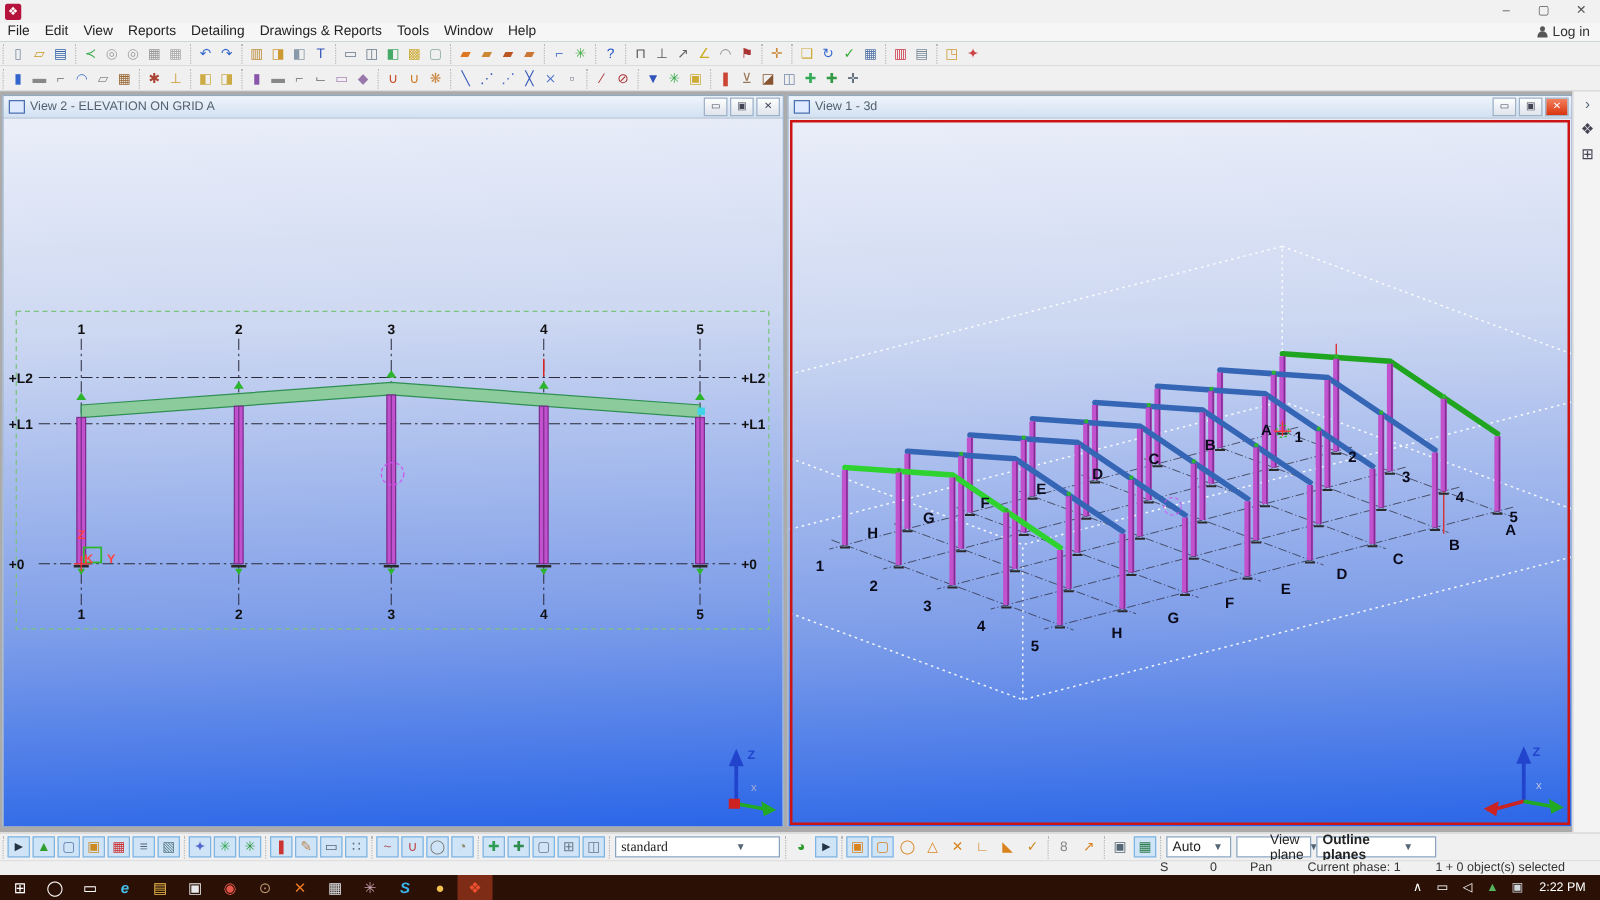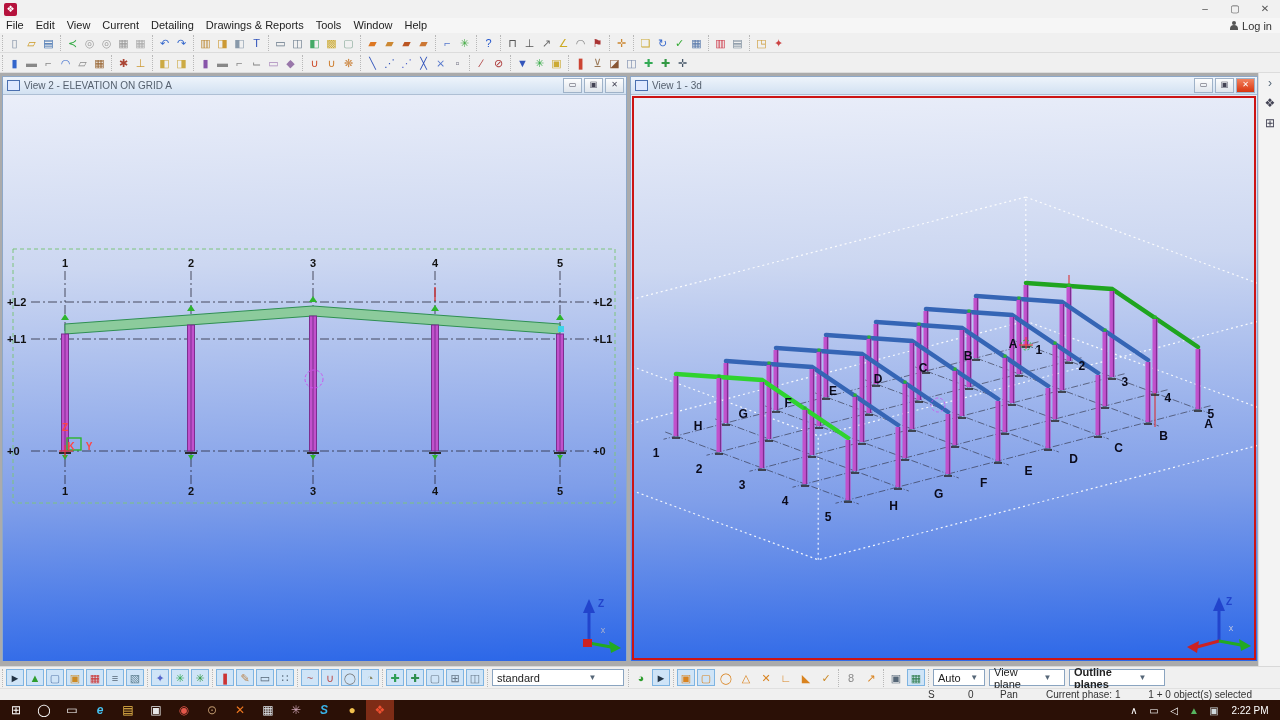--- a/index.html
+++ b/index.html
@@ -80,21 +80,21 @@
       <span class="winbtn">▢</span>
       <span class="winbtn">✕</span>
     </div>
   </div>
 
   <div id="menubar">
 
     <span class="menu-item">File</span>
       <span class="menu-item">Edit</span>
       <span class="menu-item">View</span>
-      <span class="menu-item">Current</span>
+      <span class="menu-item">Reports</span>
       <span class="menu-item">Detailing</span>
       <span class="menu-item">Drawings &amp; Reports</span>
       <span class="menu-item">Tools</span>
       <span class="menu-item">Window</span>
       <span class="menu-item">Help</span>
       <div id="login">
       <span id="person"></span>
       <span>Log in</span>
     </div>
   </div>
@@ -566,21 +566,21 @@
         <span class="bb-icon active" style="color: rgb(136, 136, 102);">◔</span>
       </span>
       <span class="bb-group">
         <span class="bb-icon active" style="color: rgb(47, 158, 85);">✚</span>
         <span class="bb-icon active" style="color: rgb(47, 142, 79);">✚</span>
         <span class="bb-icon active" style="color: rgb(102, 119, 136);">▢</span>
         <span class="bb-icon active" style="color: rgb(102, 119, 136);">⊞</span>
         <span class="bb-icon active" style="color: rgb(102, 119, 136);">◫</span>
       </span>
       <span class="bb-group">
-        <span class="combo" style="width: 132px;">
+        <span class="combo" style="width: 132px; font-family: Liberation Serif, serif;">
           <span>standard</span>
           <span class="arrow">▼</span>
         </span>
       </span>
       <span class="bb-group">
         <span class="bb-icon" style="color: rgb(47, 158, 47);">◕</span>
         <span class="bb-icon active" style="color: rgb(34, 51, 68);">►</span>
       </span>
       <span class="bb-group">
         <span class="bb-icon active" style="color: rgb(217, 131, 31);">▣</span>
@@ -598,21 +598,21 @@
       </span>
       <span class="bb-group">
         <span class="bb-icon" style="color: rgb(85, 102, 119);">▣</span>
         <span class="bb-icon active" style="color: rgb(47, 126, 79);">▦</span>
       </span>
       <span class="bb-group">
         <span class="combo" style="width: 52px;">
           <span>Auto</span>
           <span class="arrow">▼</span>
         </span>
-        <span class="combo" style="width: 76px;">
+        <span class="combo" style="width: 60px; padding-left: 22px;">
           <span>View plane</span>
           <span class="arrow">▼</span>
         </span>
         <span class="combo" style="width: 96px; font-weight: bold;">
           <span>Outline planes</span>
           <span class="arrow">▼</span>
         </span>
       </span>
     </div>
 

